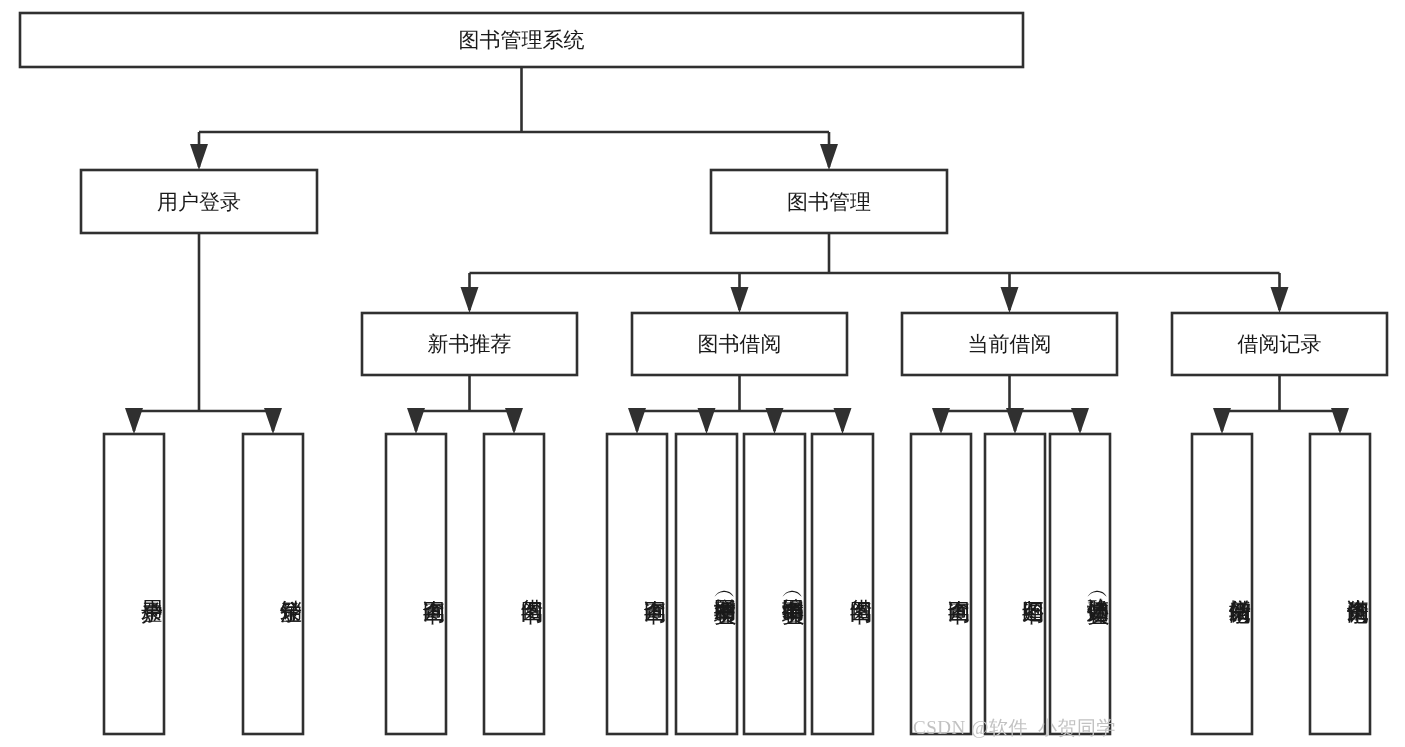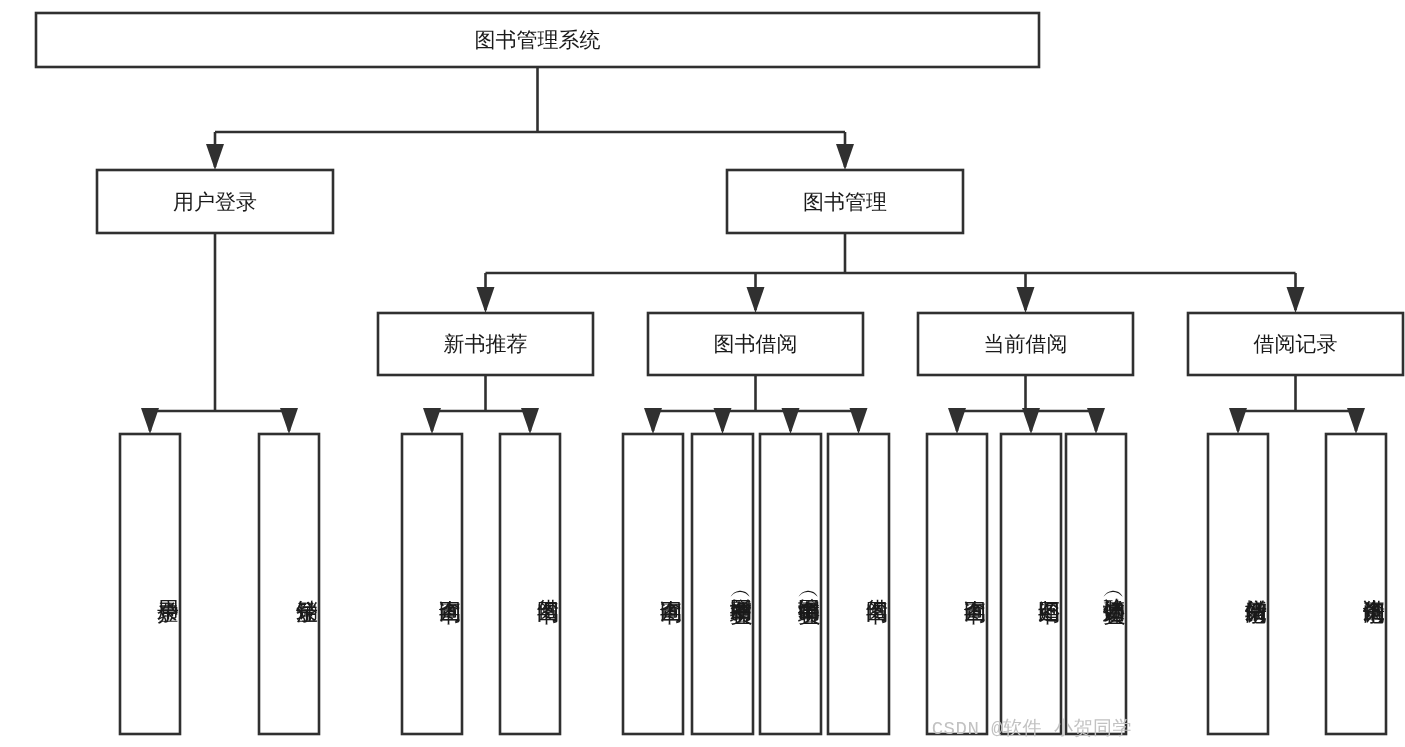--- a/index.html
+++ b/index.html
@@ -11,21 +11,20 @@
     width: 1405px;
     height: 747px;
     font-family: "DejaVu Sans", "Liberation Sans", sans-serif;
     overflow: hidden;
   }
   #diagram-root {
     position: relative;
     width: 1128px;
     height: 747px;
     background: #ffffff;
-    margin-left: 16px;
   }
   svg#flow-svg {
     position: absolute;
     left: 0;
     top: 0;
     width: 1405px;
     height: 747px;
     display: block;
   }
   .node-box {
@@ -60,21 +59,21 @@
     text-orientation: upright;
     letter-spacing: 1px;
     white-space: nowrap;
     text-align: center;
     pointer-events: none;
   }
   .watermark {
     position: absolute;
     right: 12px;
     bottom: 6px;
-    font-family: Liberation Mono, monospace;
+    font-family: Liberation Serif, serif;
     font-size: 19px;
     color: #c2c2c2;
     letter-spacing: 0.5px;
     white-space: nowrap;
   }
 </style>
 </head>
 <body>
 
 <div id="diagram-root">

